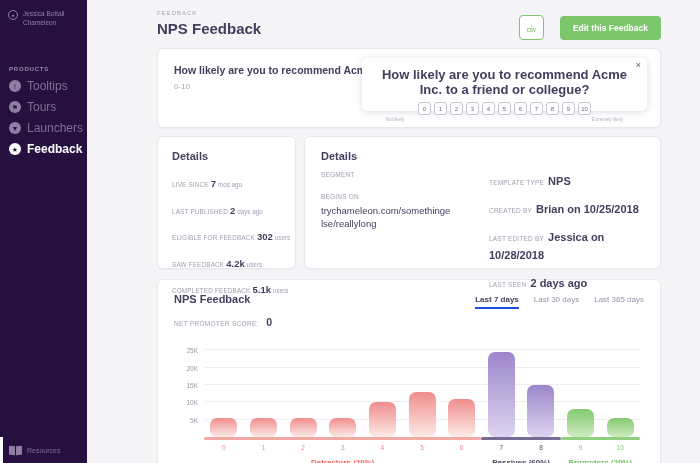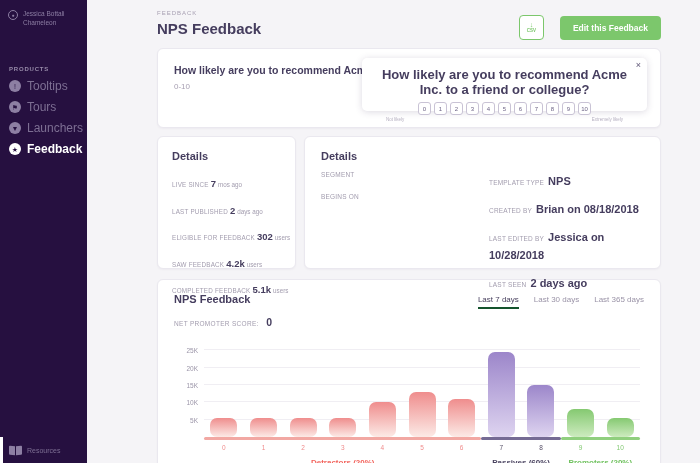--- a/index.html
+++ b/index.html
@@ -79,21 +79,21 @@
   .d-row .val { font-size:11px; color:#453d5e; font-weight:bold; }
 
   
   .chart-card { min-height:178px; padding:13px 16px; }
   .ch-hdr { display:flex; justify-content:space-between; align-items:flex-start; }
   .score-line { margin-top:7px; }
   .score-line .lab { font-size:6.5px; color:#a29cae; letter-spacing:.3px; }
   .score-line .val { font-size:10.5px; font-weight:bold; color:#453d5e; margin-left:3px; }
   .tabs { display:flex; gap:15px; margin-top:2px; }
   .tab { font-size:8px; color:#9a93a7; padding-bottom:3px; cursor:pointer; }
-  .tab.active { color:#49415f; font-weight:normal; border-bottom:2px solid #14532d; }
+  .tab.active { color:#49415f; font-weight:bold; border-bottom:2px solid #1d4ed8; }
 
   .chart { position:relative; height:90px; margin-top:17px; }
   .plot { position:absolute; left:30px; right:4px; top:0; bottom:0; }
   .gridline { position:absolute; left:0; right:0; height:1px; background:#f0eef3; }
   .ytick { position:absolute; left:0; width:24px; text-align:right; font-size:6.5px; color:#9b95a8; }
   .bars { position:absolute; left:0; right:0; bottom:0; top:0; display:flex; }
   .slot { flex:1; display:flex; align-items:flex-end; justify-content:center; }
   .bar { width:68%; border-radius:7px; }
   .baseline { display:flex; margin:0 4px 0 30px; height:3px; }
   .baseline i { display:block; height:3px; border-radius:2px; }
@@ -197,25 +197,26 @@
     </div>
     <div class="card details-card">
       <div class="card-h">Details</div>
       <div class="d-cols">
         <div class="d-left" id="details-left">
             <div class="d-field">
               <span class="lab">SEGMENT</span>
             </div>
             <div class="d-field">
               <span class="lab">BEGINS ON</span>
+              <span class="val">trychameleon.com/somethingelse/reallylong</span>
             </div>
           </div>
         <div class="d-right" id="details-right">
             <div class="d-row"><span class="lab">TEMPLATE TYPE</span><span class="val">NPS</span></div>
-            <div class="d-row"><span class="lab">CREATED BY</span><span class="val">Brian on 08/18/2018</span></div>
+            <div class="d-row"><span class="lab">CREATED BY</span><span class="val">Brian on 10/25/2018</span></div>
             <div class="d-row"><span class="lab">LAST EDITED BY</span><span class="val">Jessica on 10/28/2018</span></div>
             <div class="d-row"><span class="lab">LAST SEEN</span><span class="val">2 days ago</span></div>
           </div>
       </div>
     </div>
   </div>
 
   <div class="card chart-card">
     <div class="ch-hdr">
       <div>

